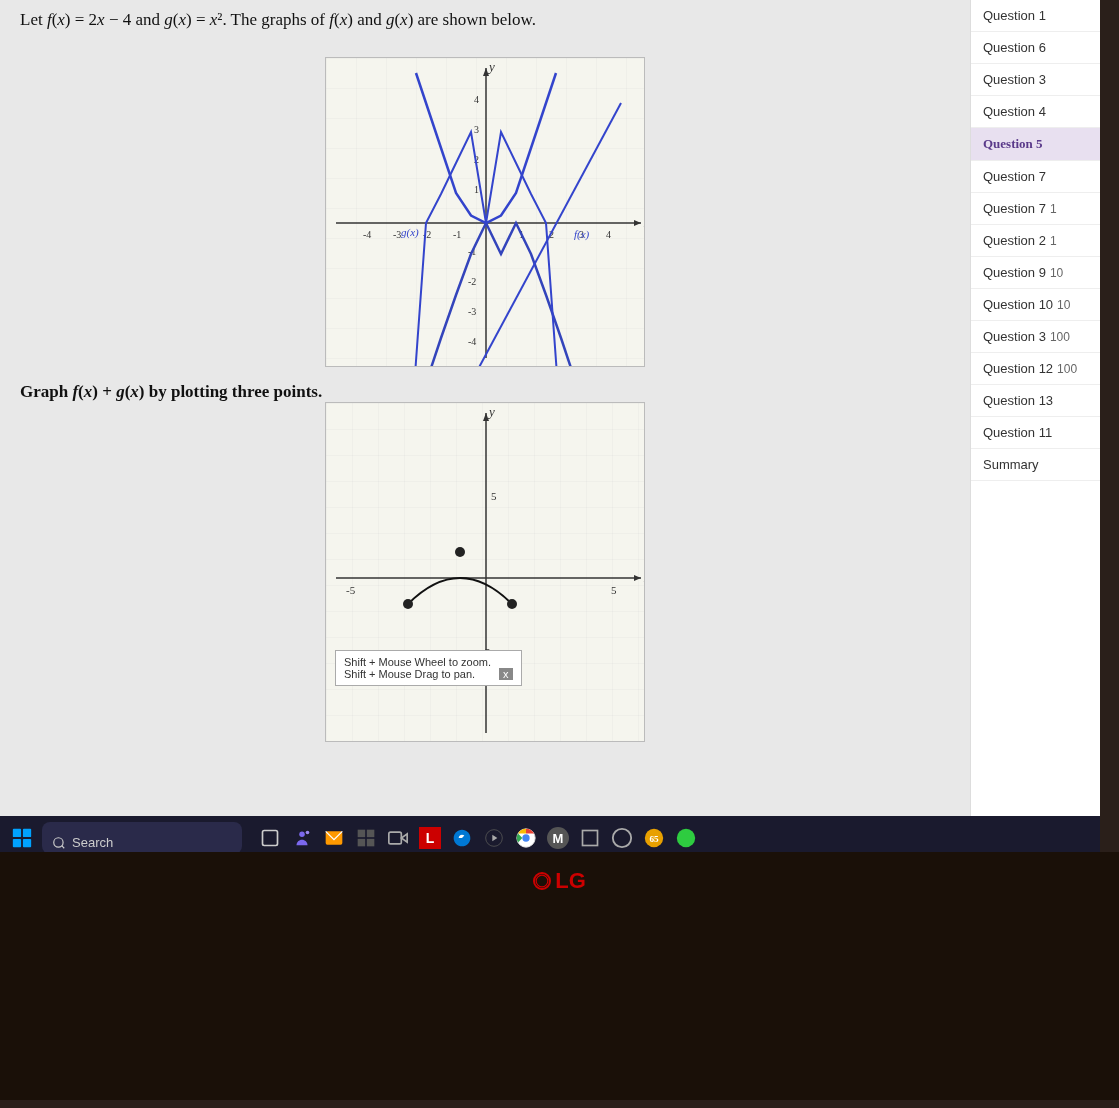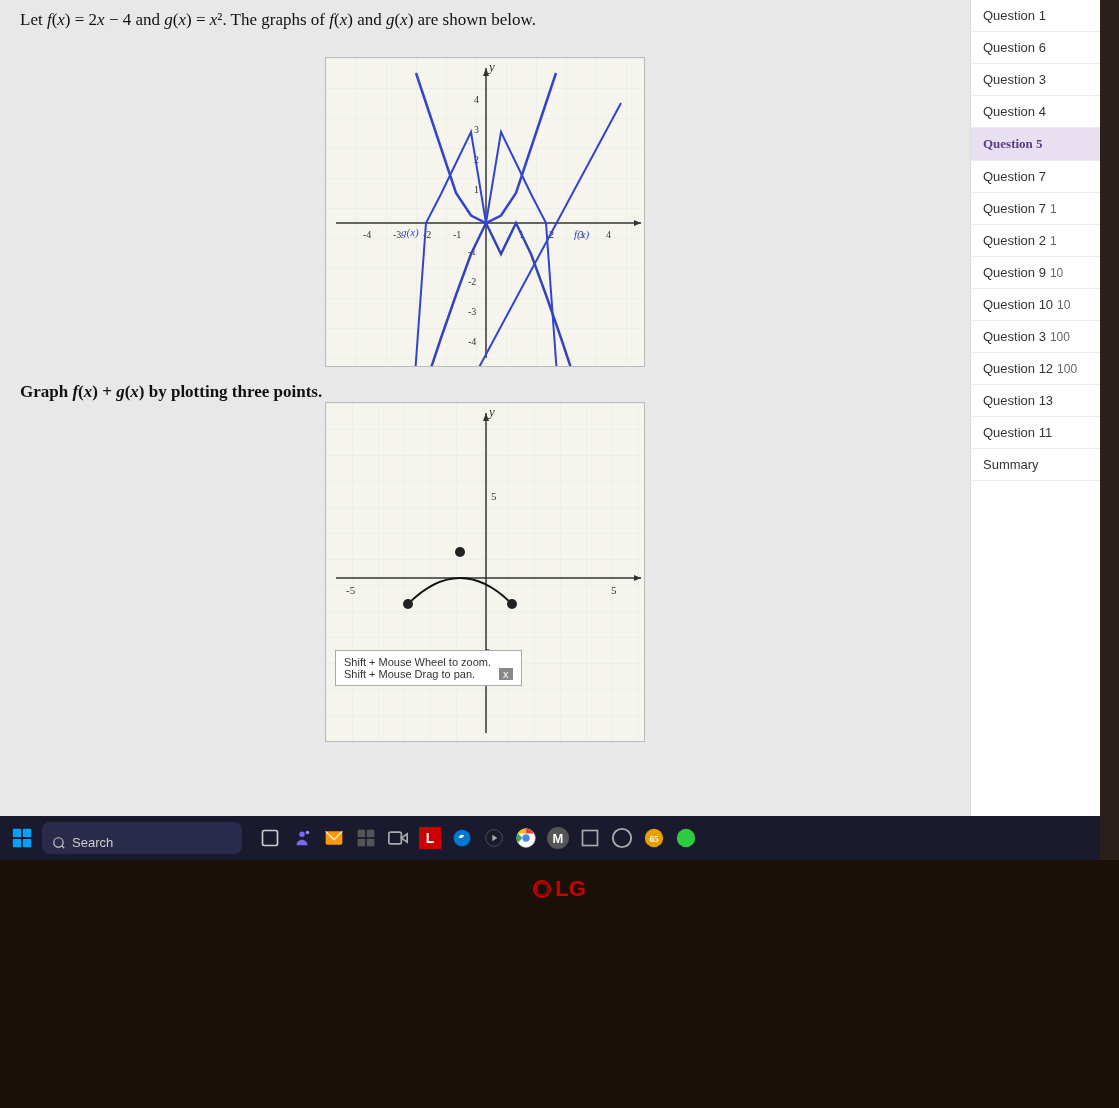--- a/index.html
+++ b/index.html
@@ -182,21 +182,21 @@
       display: flex;
       align-items: center;
       justify-content: center;
       border-radius: 4px;
       cursor: pointer;
     }
 
     
     .bezel-bottom {
       position: absolute;
-      bottom: 0;
+      bottom: 8px;
       left: 0;
       width: 1119px;
       height: 248px;
       background: #1a1008;
       display: flex;
       align-items: flex-start;
       justify-content: center;
       padding-top: 8px;
     }
 

